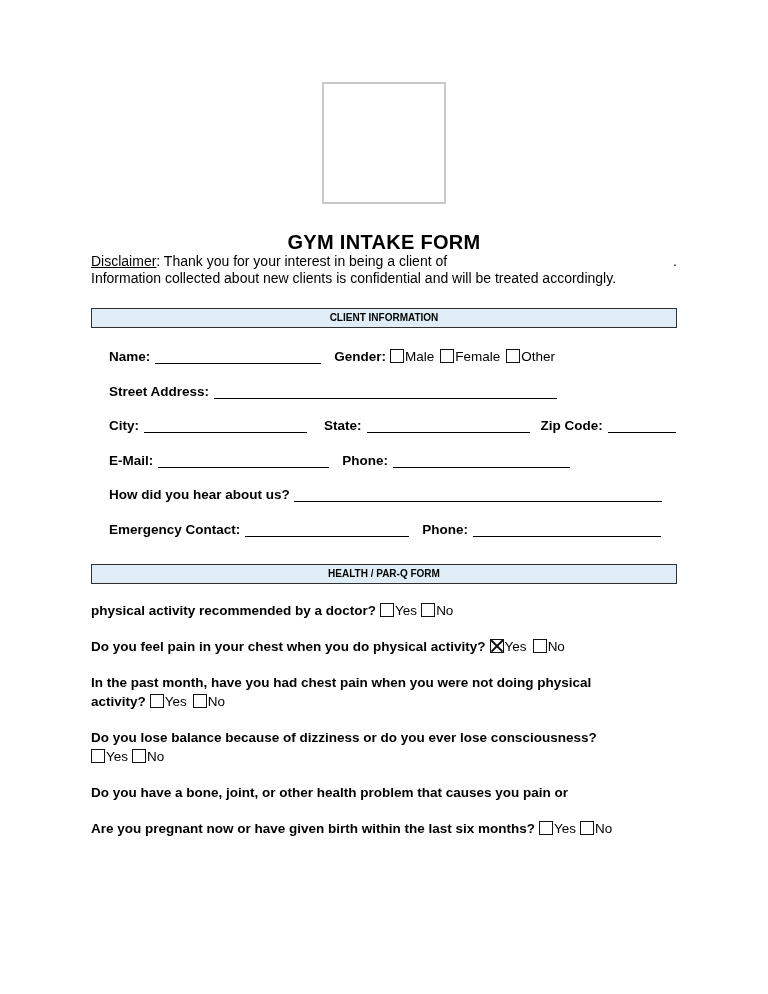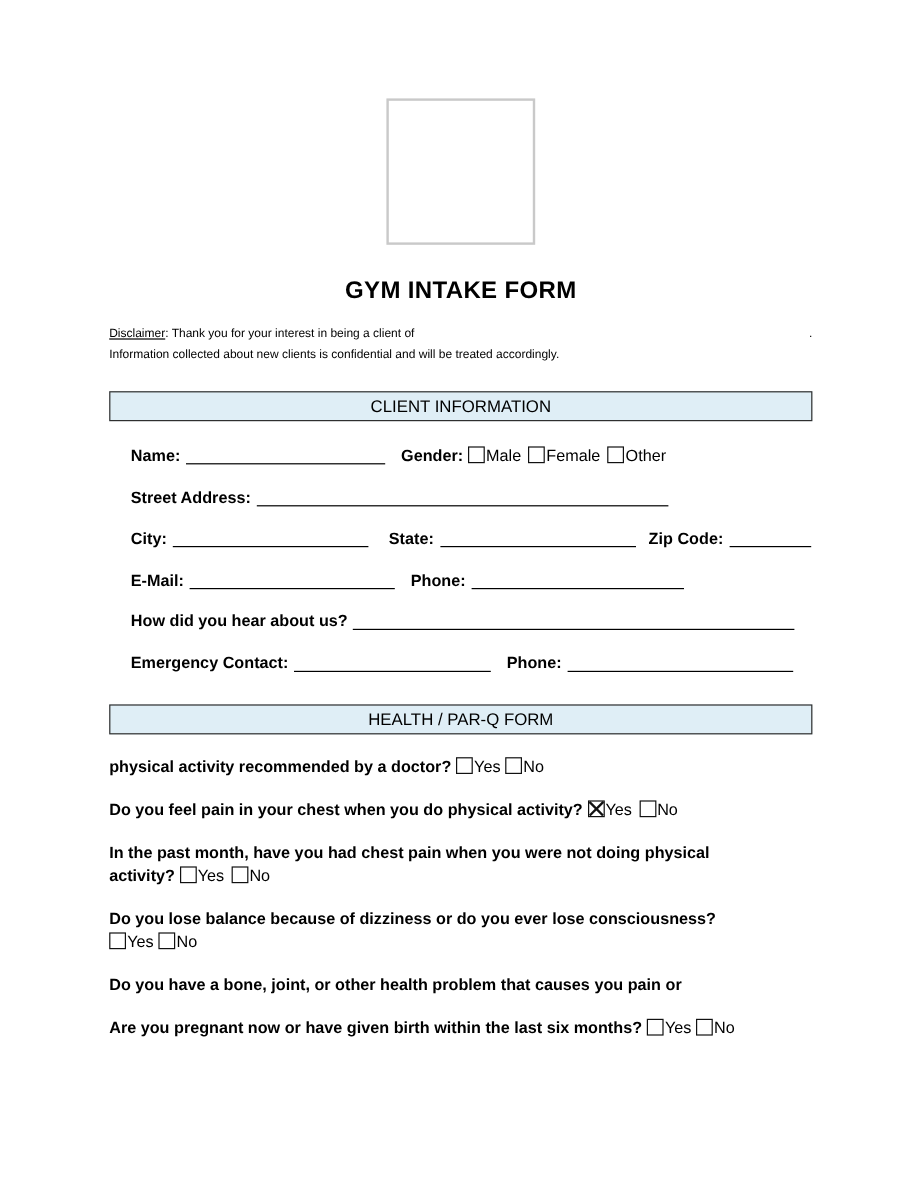--- a/index.html
+++ b/index.html
@@ -23,31 +23,31 @@
 
   .title {
     margin-top:28px;
     text-align:center;
     font-weight:700;
     font-size:20px;
     letter-spacing:.3px;
     line-height:21px;
   }
 
-  .disclaimer { margin-top:18px; line-height:16.5px; font-size:10px; }
+  .disclaimer { line-height:16.5px; font-size:14px; }
   .disc-line1 { display:flex; justify-content:space-between; }
   .disc-line1 u { text-decoration:underline; }
 
   .section-bar {
     margin-top:22px;
     border:1px solid var(--section-border,#2f2f2f);
     background:var(--section-bg,#dfeef6);
     text-align:center;
-    font-weight:400;
-    font-size:14px;
+    font-weight:700;
+    font-size:10px;
     padding:3px 0 4px 0;
   }
 
   .rows { margin-top:21px; }
   .row { height:20px; margin-bottom:14.5px; white-space:nowrap;margin-left:18px; }
   .lbl { font-weight:700; }
 
   .blank {
     display:inline-block;
     border-bottom:1.4px solid #000;

